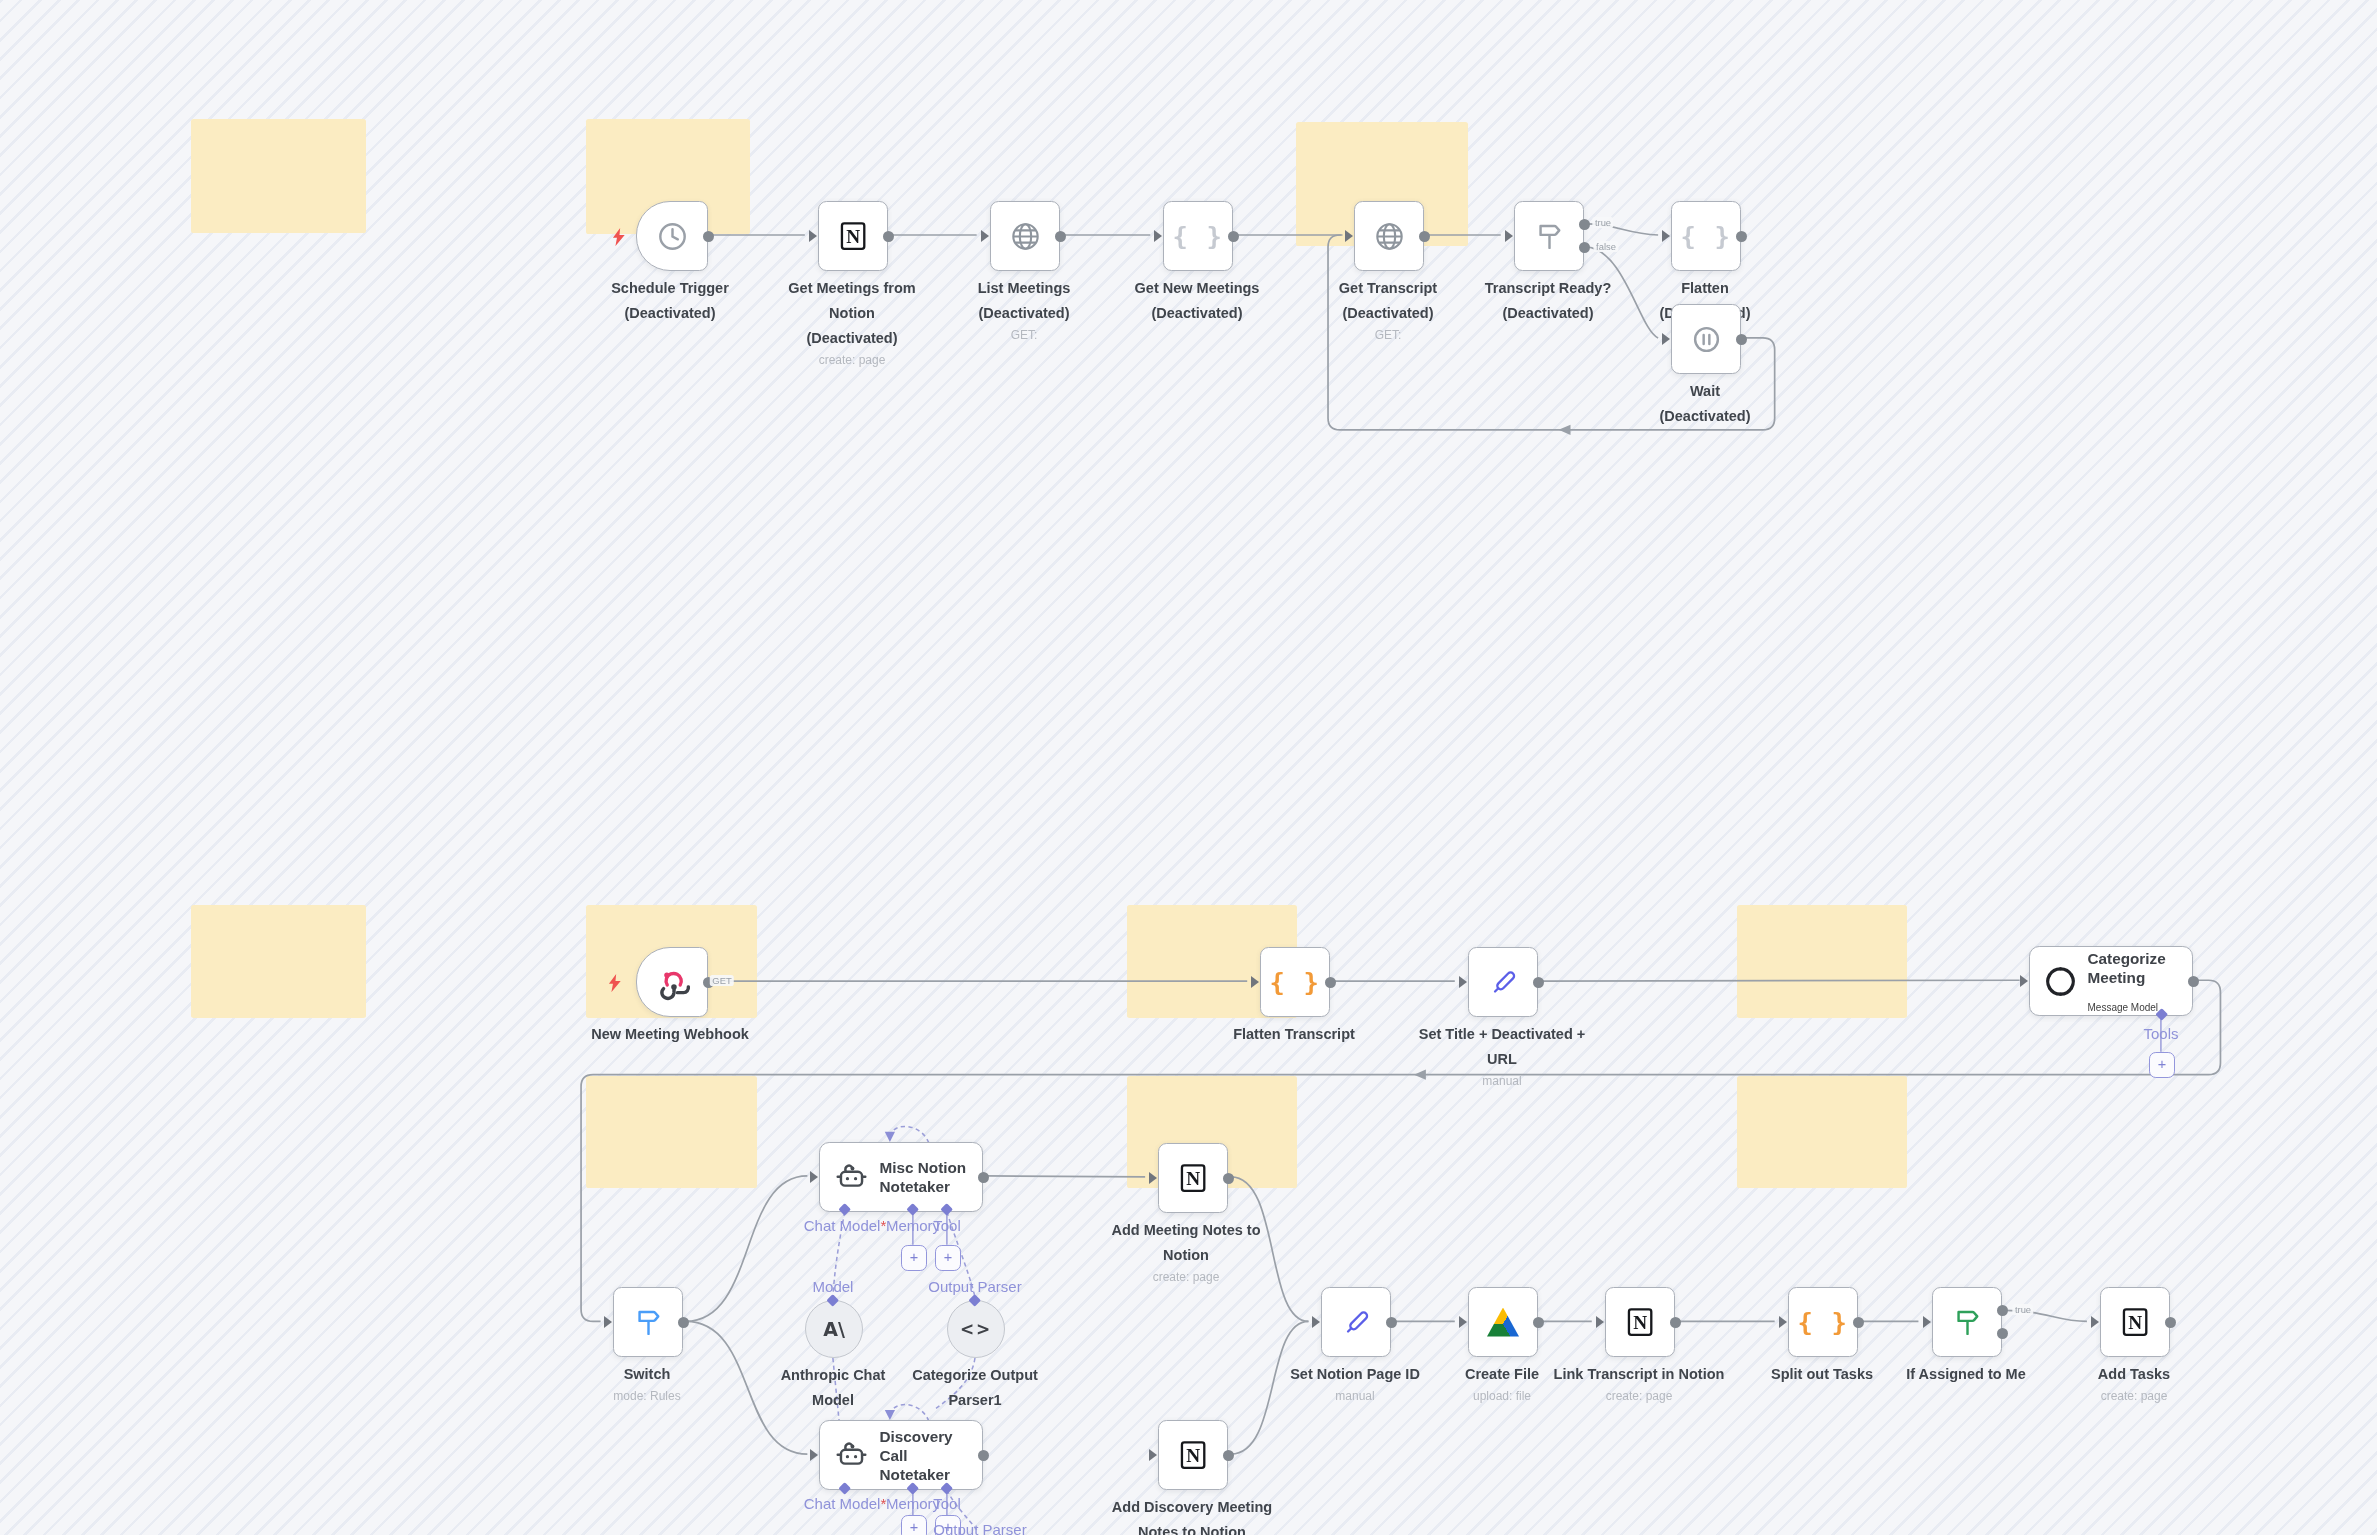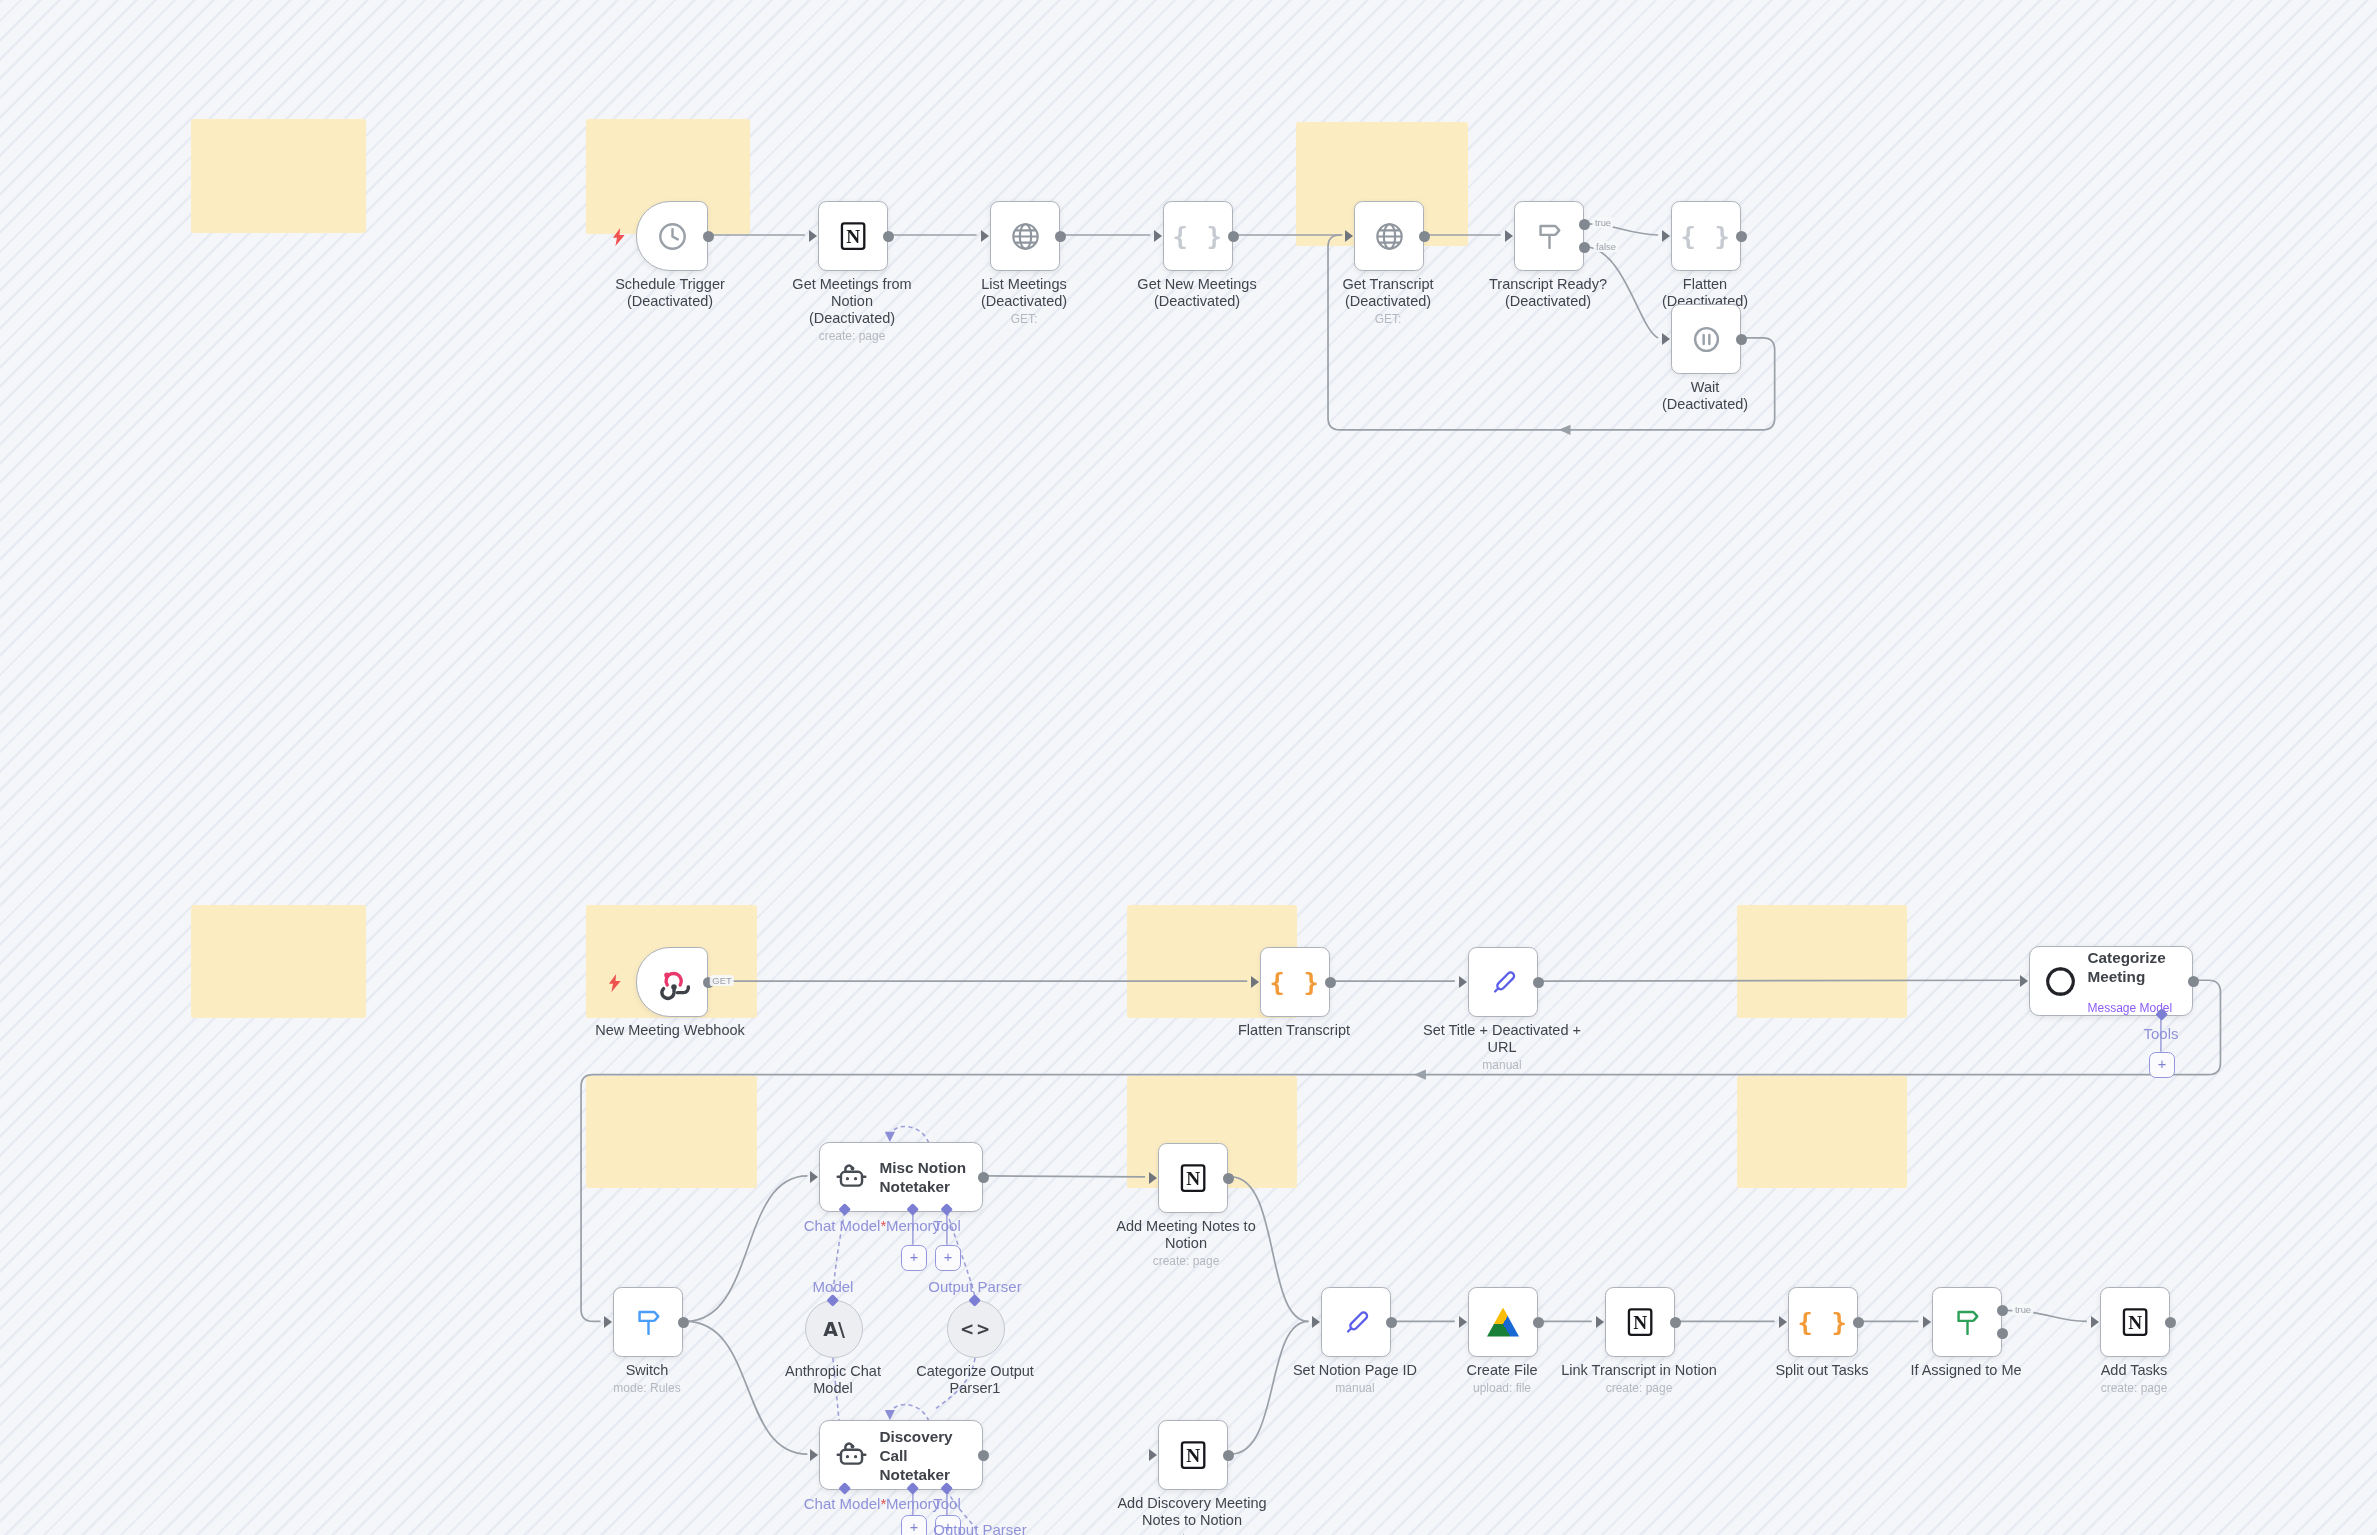--- a/index.html
+++ b/index.html
@@ -20,25 +20,25 @@
         box-shadow:0 1.7px 5.1px rgba(68,74,87,.10);display:flex;align-items:center;justify-content:center;}
   .node.trigger{border-radius:34px 8.5px 8.5px 34px;}
   .node.wide{border-radius:10.2px;justify-content:flex-start;}
   .node.circle{border-radius:50%;background:#eceef2;border-color:#c3c7ce;box-shadow:none;}
   .icon{display:flex;align-items:center;justify-content:center;pointer-events:none;}
   .braces{font-family:"DejaVu Sans Mono","Liberation Mono",monospace;font-size:25.5px;font-weight:700;letter-spacing:1.7px;}
   .txticon{font-family:"DejaVu Sans",sans-serif;font-weight:700;color:#3f4248;}
   .drive{width:32px;height:29px;clip-path:polygon(50% 0,100% 100%,0 100%);
          background:conic-gradient(from 150deg at 50% 55%, #188038 0 120deg, #fbbc04 120deg 240deg, #1967d2 240deg 360deg);}
   .nlabel{position:absolute;width:204px;text-align:center;pointer-events:none;}
-  .nlabel .nm{font-size:14.5px;font-weight:400;color:#40454c;line-height:17px;white-space:pre-line;}
+  .nlabel .nm{font-size:14.5px;font-weight:700;color:#40454c;line-height:25px;white-space:pre-line;}
   .nlabel .sb{font-size:12px;color:#b4b8bf;line-height:15.3px;margin-top:1.7px;white-space:pre-line;}
   .inside{margin-left:8.5px;pointer-events:none;}
   .inside .nm{font-size:15.3px;font-weight:600;color:#3f4349;line-height:19px;white-space:pre-line;}
-  .inside .sb{font-size:12px;color:#8b5cf6;margin-top:15px;}
+  .inside .sb{font-size:10px;color:#404040;margin-top:15px;}
   .outdot{position:absolute;width:11px;height:11px;border-radius:50%;background:#82888f;right:-6.8px;}
   .inwedge{position:absolute;left:-10.2px;width:0;height:0;border-top:6px solid transparent;
            border-bottom:6px solid transparent;border-left:8.5px solid #70757d;}
   .diamond{position:absolute;width:9.4px;height:9.4px;background:#7b7ed2;border-radius:1.7px;transform:rotate(45deg);}
   .plusbox{position:absolute;width:24px;height:24px;border:1.3px solid #9396dc;border-radius:6.8px;background:#fbfbfe;
            color:#7f82d4;font-size:14.5px;line-height:22px;text-align:center;}
   .plabel{position:absolute;transform:translateX(-50%);font-size:15px;color:#8f92d9;white-space:nowrap;}
   .plabel .ast{color:#e05252;}
   .tlabel{position:absolute;transform:translateX(-50%);font-size:9.4px;color:#9ba1a9;
           background:rgba(246,247,250,.92);padding:0 2.6px;border-radius:2.6px;white-space:nowrap;}

